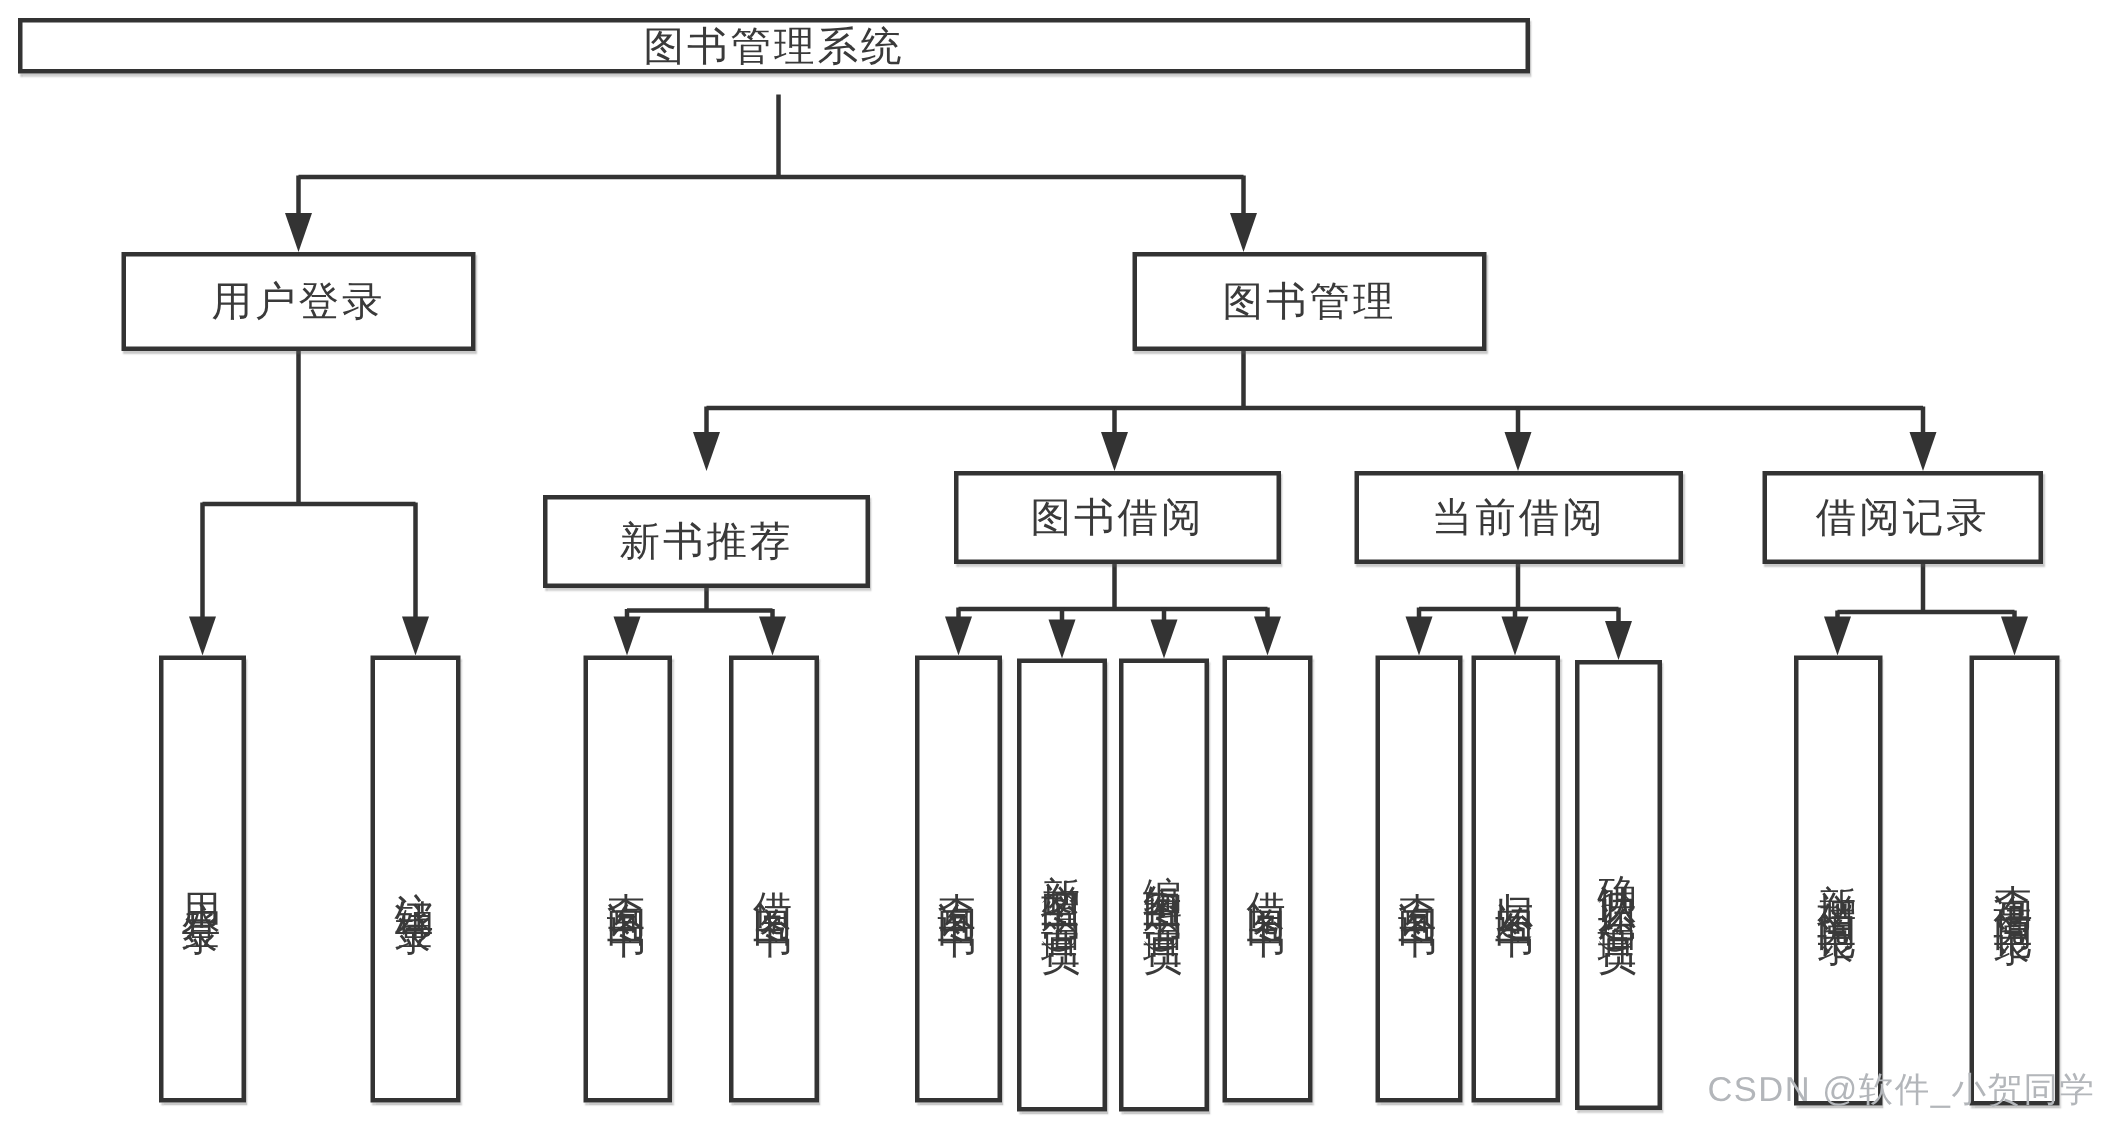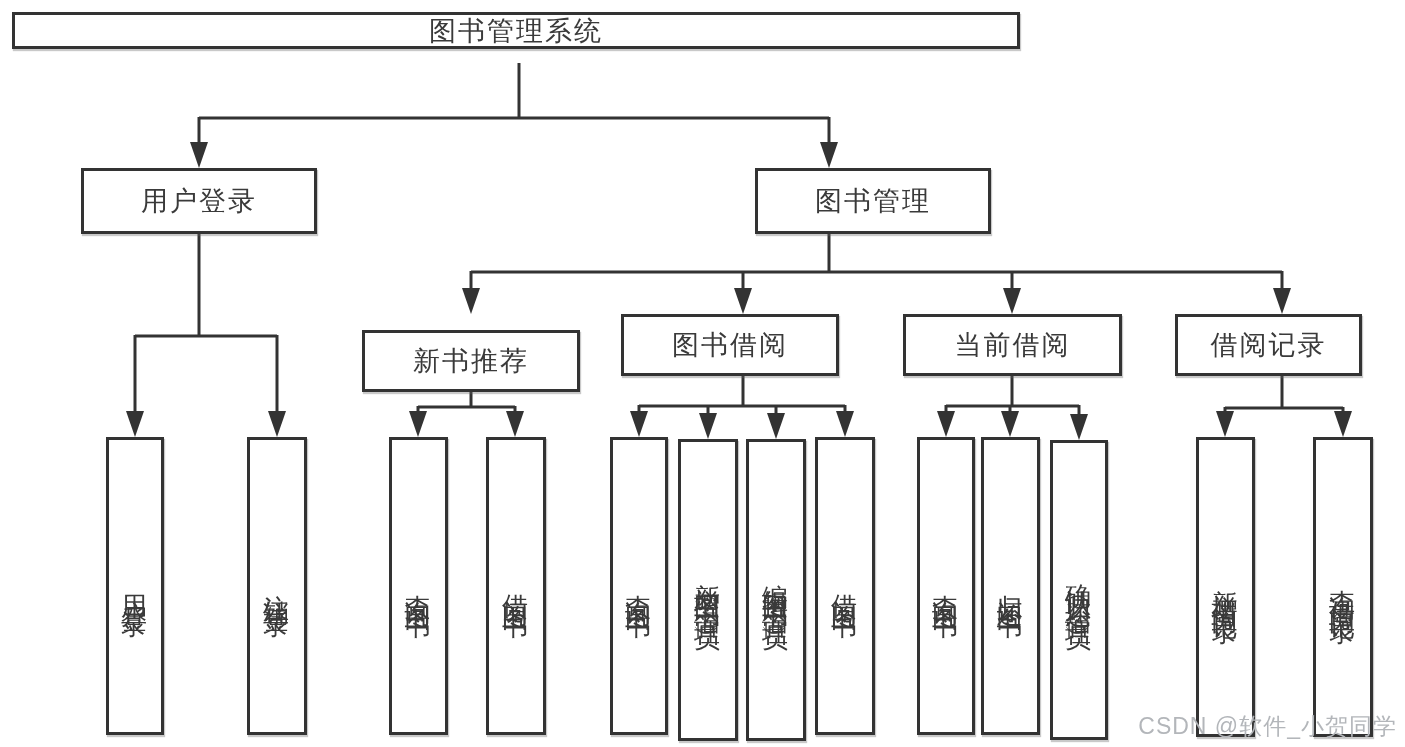--- a/index.html
+++ b/index.html
@@ -47,21 +47,21 @@
     color: #b3b6ba;
     white-space: nowrap;
     margin-top: 15px;
   }
 
   
   #n-root            { left: 12px;   top: 12px;  width: 1008px; height: 37px; }
   #n-user-login      { left: 81px;   top: 168px; width: 236px;  height: 66px; }
   #n-book-mgmt       { left: 711px;  top: 168px; width: 236px;  height: 66px; margin-left: 44px; }
   #n-new-books       { left: 362px;  top: 330px; width: 218px;  height: 62px; }
-  #n-book-borrow     { left: 621px;  top: 314px; width: 218px;  height: 62px; }
+  #n-book-borrow     { left: 636px;  top: 314px; width: 218px;  height: 62px; }
   #n-current-borrow  { left: 903px;  top: 314px; width: 219px;  height: 62px; }
   #n-borrow-records  { left: 1175px; top: 314px; width: 187px;  height: 62px; }
 
   #l-login           { left: 106px;  top: 437px; width: 58px; height: 298px; }
   #l-logout          { left: 247px;  top: 437px; width: 60px; height: 298px; }
   #l-nb-query        { left: 389px;  top: 437px; width: 59px; height: 298px; }
   #l-nb-borrow       { left: 486px;  top: 437px; width: 60px; height: 298px; }
   #l-bb-query        { left: 610px;  top: 437px; width: 58px; height: 298px; }
   #l-bb-add          { left: 678px;  top: 439px; width: 60px; height: 302px; }
   #l-bb-edit         { left: 746px;  top: 439px; width: 60px; height: 302px; }

